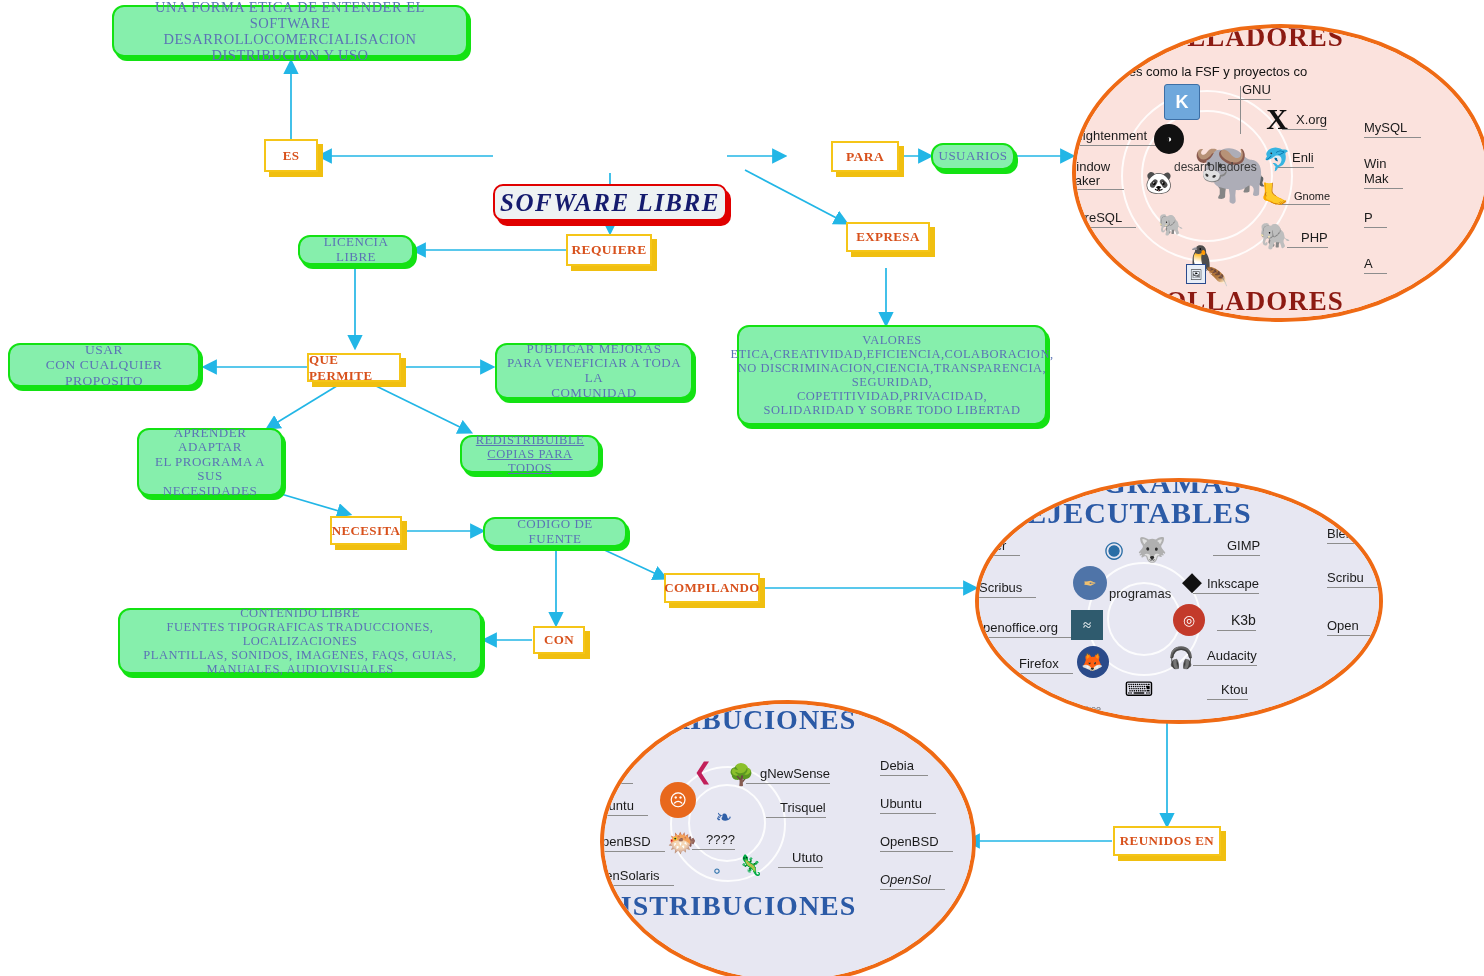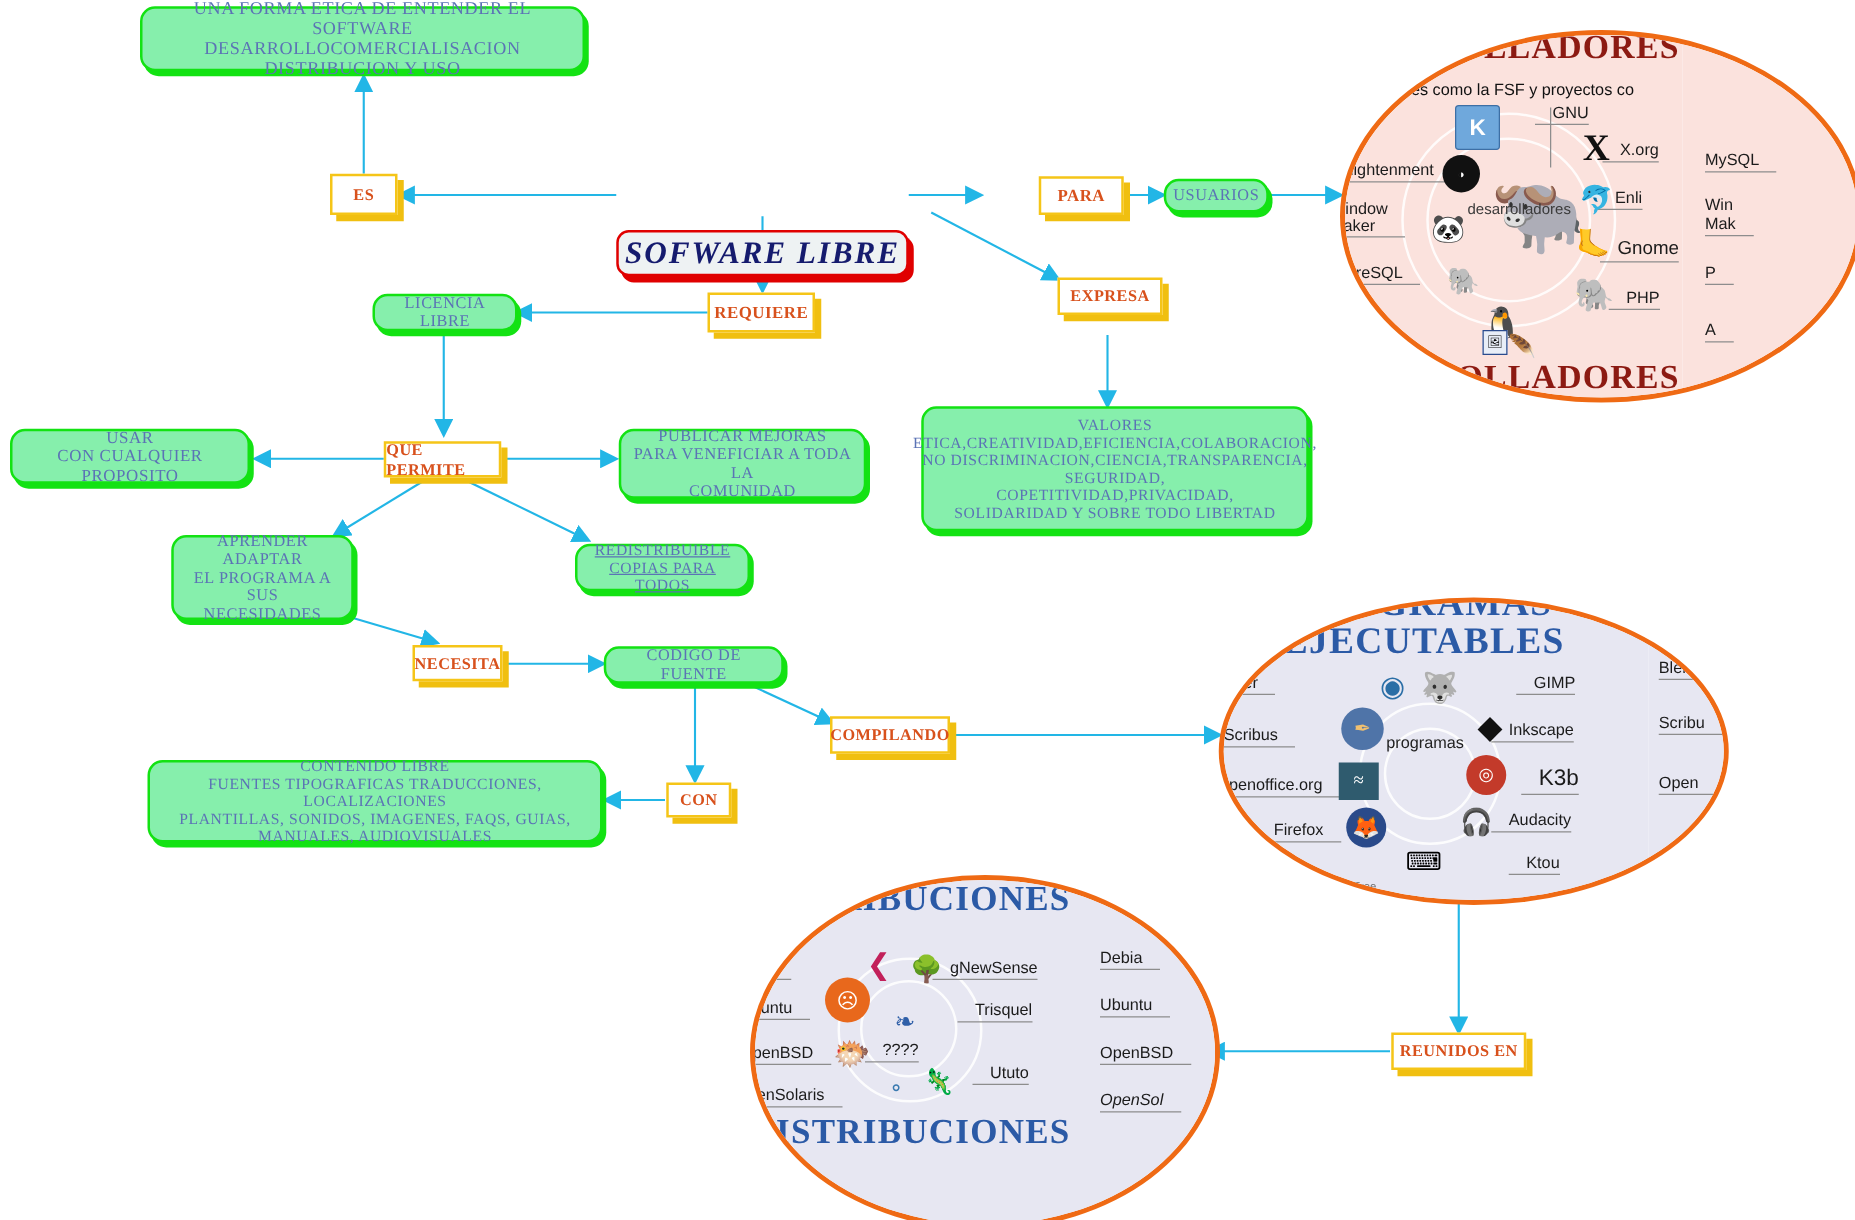--- a/index.html
+++ b/index.html
@@ -134,21 +134,21 @@
 
         <div class="rowlbl" style="left:18px;top:66px;font-size:13px;">E</div>
         <div class="rowlbl" style="left:18px;top:100px;font-size:13px;">Enlightenment</div>
         <div class="rowlbl" style="left:18px;top:132px;font-size:13px;line-height:1.05;">Window<br>Maker</div>
         <div class="rowlbl" style="left:14px;top:182px;font-size:13px;">ostgreSQL</div>
         <div class="rowlbl" style="left:22px;top:222px;font-size:13px;">rnel</div>
 
         <div class="rowlbl r" style="left:196px;top:54px;font-size:13px;">GNU</div>
         <div class="rowlbl r" style="left:250px;top:84px;font-size:13px;">X.org</div>
         <div class="rowlbl r" style="left:246px;top:122px;font-size:13px;">Enli</div>
-        <div class="rowlbl r" style="left:248px;top:162px;font-size:15px;">Gnome</div>
+        <div class="rowlbl r" style="left:248px;top:162px;font-size:11px;">Gnome</div>
         <div class="rowlbl r" style="left:255px;top:202px;font-size:13px;">PHP</div>
 
         <div style="position:absolute;left:194px;top:58px;width:1px;height:48px;background:#8d8d8d;"></div>
 
         <div class="ico" style="left:118px;top:56px;width:34px;height:34px;background:#6fa8dc;border:1px solid #3d6fa5;border-radius:3px;color:#fff;font-weight:bold;font-size:18px;font-family:'Liberation Sans',sans-serif;">K</div>
         <div class="ico" style="left:108px;top:96px;width:30px;height:30px;border-radius:50%;background:#111;color:#fff;font-size:9px;">◑</div>
         <div class="ico" style="left:100px;top:140px;width:26px;height:30px;font-size:22px;">🐼</div>
         <div class="ico" style="left:110px;top:182px;width:30px;height:30px;font-size:21px;color:#31648c;">🐘</div>
         <div class="ico" style="left:140px;top:214px;width:32px;height:34px;font-size:26px;">🐧</div>
 
@@ -179,21 +179,21 @@
         <div class="spiral" style="left:128px;top:80px;width:110px;height:110px;"></div>
         <div class="spiral" style="left:148px;top:100px;width:70px;height:70px;"></div>
 
         <div class="rowlbl" style="left:14px;top:56px;font-size:13px;">ender</div>
         <div class="rowlbl" style="left:20px;top:98px;font-size:13px;">Scribus</div>
         <div class="rowlbl" style="left:14px;top:138px;font-size:13px;">Openoffice.org</div>
         <div class="rowlbl" style="left:60px;top:174px;font-size:13px;">Firefox</div>
         <div class="rowlbl" style="left:68px;top:208px;font-size:13px;">oat</div>
         <div class="rowlbl r" style="left:268px;top:56px;font-size:13px;">GIMP</div>
         <div class="rowlbl r" style="left:248px;top:94px;font-size:13px;">Inkscape</div>
-        <div class="rowlbl r" style="left:272px;top:130px;font-size:18px;">K3b</div>
+        <div class="rowlbl r" style="left:272px;top:130px;font-size:14px;">K3b</div>
         <div class="rowlbl r" style="left:248px;top:166px;font-size:13px;">Audacity</div>
         <div class="rowlbl r" style="left:262px;top:200px;font-size:13px;">Ktou</div>
 
         <div class="centerword" style="left:150px;top:104px;font-size:13px;">programas</div>
         <div class="rowlbl" style="left:98px;top:222px;font-size:9px;color:#6a6a6a;">100% Free</div>
 
         <div class="ico" style="left:138px;top:52px;width:34px;height:30px;font-size:23px;color:#2a6ea6;">◉</div>
         <div class="ico" style="left:114px;top:84px;width:34px;height:34px;border-radius:50%;background:#4f74a8;color:#f0c070;font-size:16px;">✒</div>
         <div class="ico" style="left:112px;top:128px;width:32px;height:30px;background:#2f5b6e;color:#fff;font-size:15px;">≈</div>
         <div class="ico" style="left:118px;top:164px;width:32px;height:32px;border-radius:50%;background:#2a4a8a;color:#e8761b;font-size:18px;">🦊</div>

